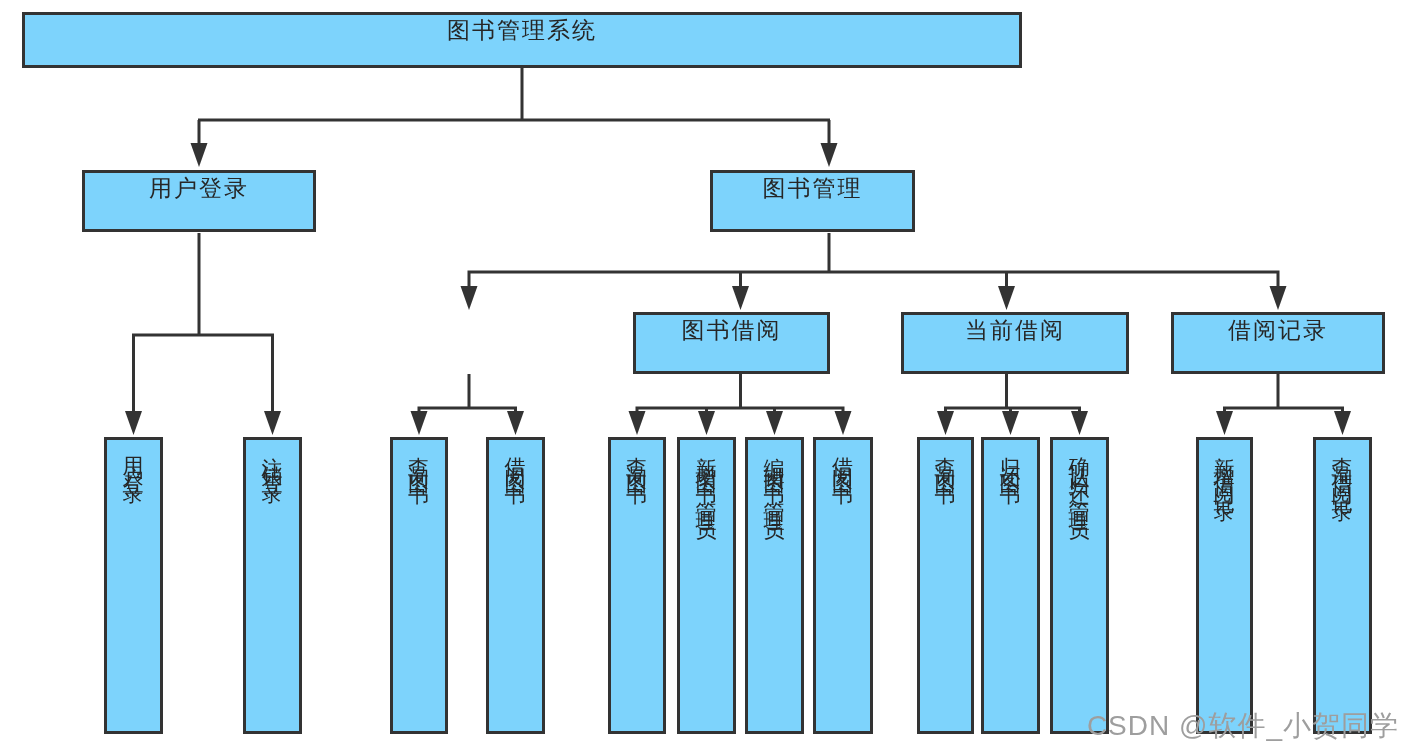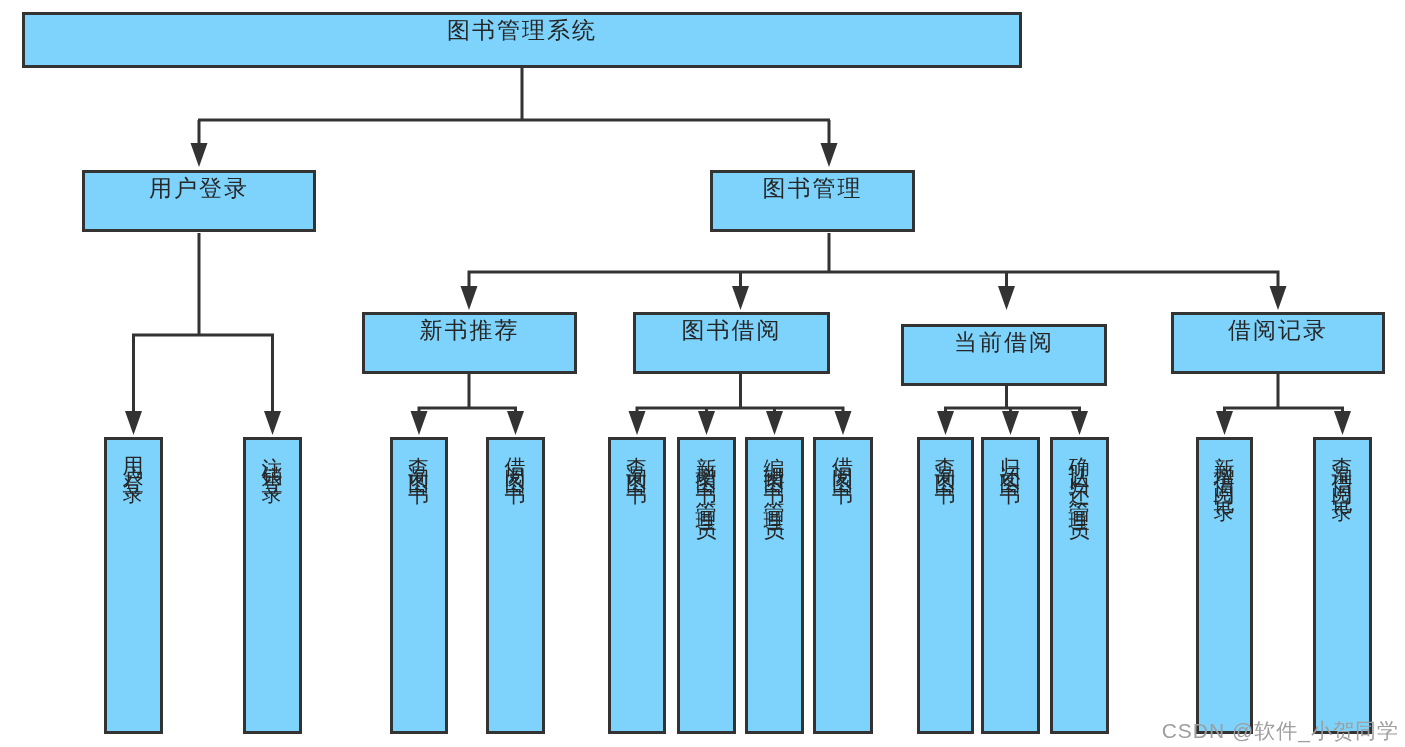--- a/index.html
+++ b/index.html
@@ -37,21 +37,21 @@
     text-orientation: mixed;
     font-size: 21px;
     letter-spacing: 9px;
     line-height: 1;
     white-space: nowrap;
   }
   .watermark {
     position: absolute;
     right: 6px;
     bottom: 2px;
-    font-size: 21px;
+    font-size: 28px;
     color: #9e9e9e;
     letter-spacing: 1px;
     white-space: nowrap;
   }
 </style>
 </head>
 <body>
 
 <div class="canvas">
 
@@ -106,27 +106,24 @@
     <span class="hlabel">图书管理系统</span>
   </div>
 
   <div class="box" style="left:82px; top:170px; width:234px; height:62px">
     <span class="hlabel">用户登录</span>
   </div>
   <div class="box" style="left:710px; top:170px; width:205px; height:62px">
     <span class="hlabel">图书管理</span>
   </div>
 
-  <div class="box" style="left:362px; top:312px; width:215px; height:62px">
-    <span class="hlabel">新书推荐</span>
-  </div>
   <div class="box" style="left:633px; top:312px; width:197px; height:62px">
     <span class="hlabel">图书借阅</span>
   </div>
-  <div class="box" style="left:901px; top:324px; width:206px; height:62px">
+  <div class="box" style="left:901px; top:312px; width:228px; height:62px">
     <span class="hlabel">当前借阅</span>
   </div>
   <div class="box" style="left:1171px; top:312px; width:214px; height:62px">
     <span class="hlabel">借阅记录</span>
   </div>
 
   <div class="box" style="left:104px; top:437px; width:59px; height:297px">
     <span class="vlabel">用户登录</span>
   </div>
   <div class="box" style="left:243px; top:437px; width:59px; height:297px">

